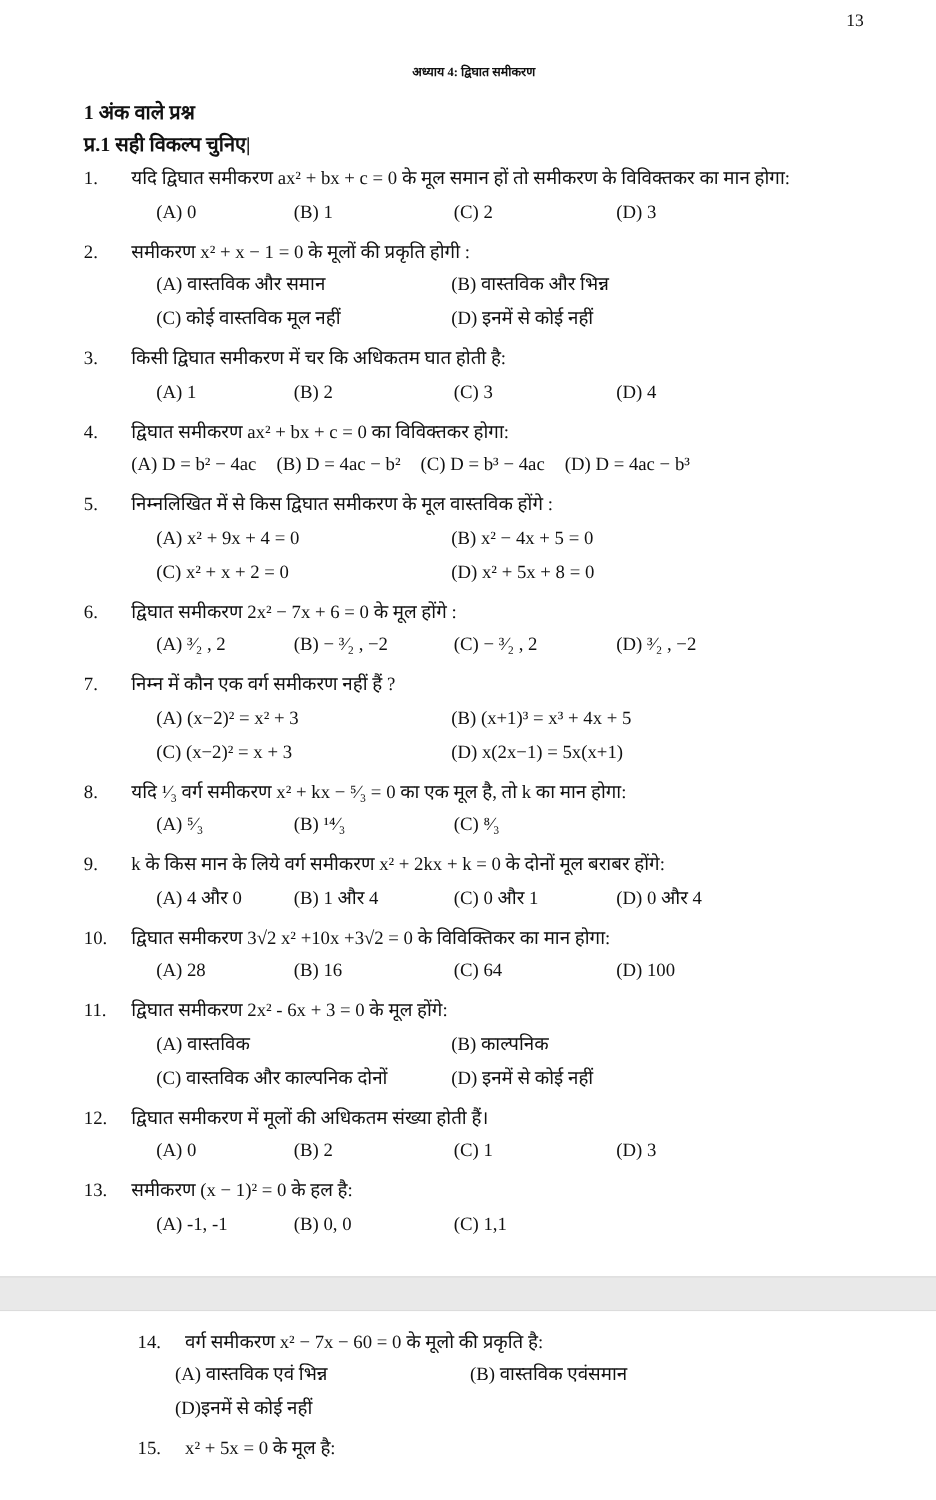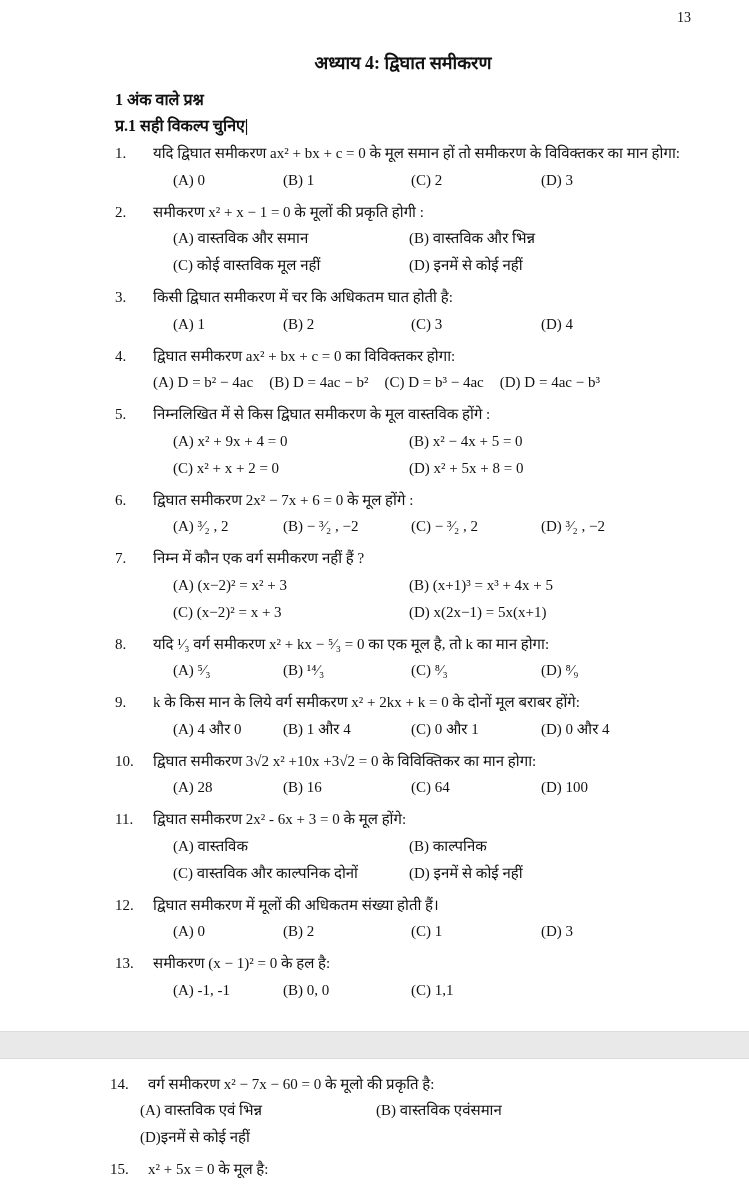--- a/index.html
+++ b/index.html
@@ -13,42 +13,42 @@
   }
   .document {
     width: 749px;
   }
   .page {
     background: #ffffff;
     box-sizing: border-box;
   }
   .page-1 {
     min-height: 962px;
-    padding: 10px 58px 20px 115px;
+    padding: 10px 58px 20px 67px;
   }
   .page-2 {
     min-height: 210px;
     padding: 8px 58px 20px 110px;
   }
   .page-gap {
     height: 28px;
     background: #e9e9e9;
     border-top: 1px solid #dcdcdc;
     border-bottom: 1px solid #dcdcdc;
     box-sizing: border-box;
   }
   .page-number {
     text-align: right;
     font-size: 14px;
     margin-bottom: 24px;
   }
   .chapter-title {
     text-align: center;
     font-weight: bold;
-    font-size: 18px;
+    font-size: 10px;
     margin: 0 0 14px 0;
   }
   .section-heading,
   .instruction-heading {
     font-weight: bold;
     font-size: 16px;
     margin: 0 0 4px 0;
   }
   .questions {
     margin-top: 6px;
@@ -191,21 +191,20 @@
         </div>
         <div class="question">
           <div class="q-row">
             <span class="question-number">8.</span>
             <span class="question-stem">यदि ¹⁄₃  वर्ग समीकरण x² + kx − ⁵⁄₃ = 0 का एक मूल है, तो k  का मान होगा:</span>
           </div>
           <div class="options cols-4">
             <span class="option">(A) ⁵⁄₃</span>
             <span class="option">(B) ¹⁴⁄₃</span>
             <span class="option">(C) ⁸⁄₃</span>
-            <span class="option">(D) ⁸⁄₉</span>
           </div>
         </div>
         <div class="question">
           <div class="q-row">
             <span class="question-number">9.</span>
             <span class="question-stem">k  के किस मान के लिये वर्ग समीकरण x² + 2kx + k = 0  के दोनों मूल बराबर होंगे:</span>
           </div>
           <div class="options cols-4">
             <span class="option">(A) 4 और 0</span>
             <span class="option">(B) 1 और 4</span>

